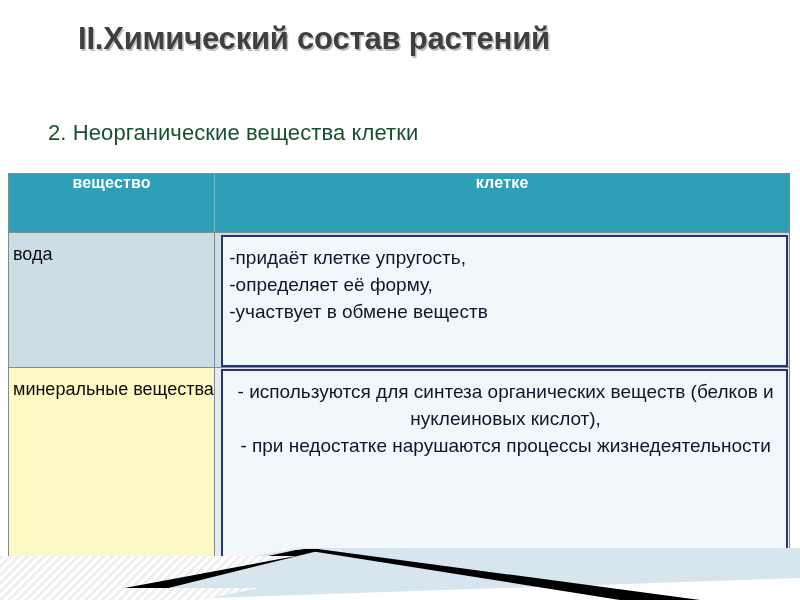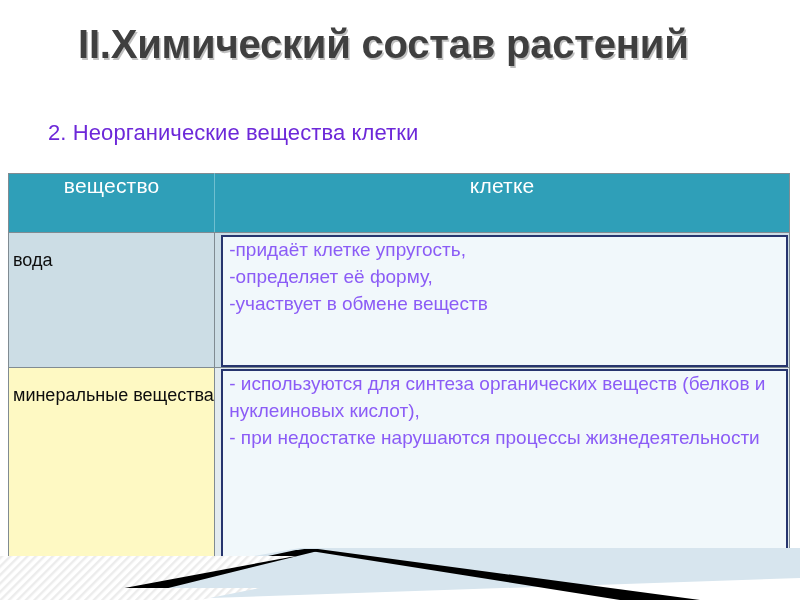--- a/index.html
+++ b/index.html
@@ -16,36 +16,36 @@
   }
 
   
   .title-block {
     position: absolute;
     left: 78px;
     top: 18px;
     width: 640px;
   }
   .slide-title {
-    font-size: 40px;
+    font-size: 31px;
     font-weight: bold;
     color: #3f3f3f;
     line-height: 1.33;
     letter-spacing: -0.2px;
     text-shadow: 1.5px 1.5px 0.5px rgba(140,140,140,0.55);
     white-space: pre-line;
   }
 
   .slide-subtitle {
     position: absolute;
     left: 48px;
     top: 120px;
     font-size: 22px;
     font-weight: normal;
-    color: #6d28d9;
+    color: #14532d;
     letter-spacing: 0.1px;
     white-space: nowrap;
   }
 
   
   .data-table {
     position: absolute;
     left: 8px;
     top: 173px;
     width: 782px;
@@ -58,58 +58,58 @@
     vertical-align: top;
     border: 1px solid #808b92;
   }
 
   .col-substance { width: 206px; }
   .col-function  { width: 574px; }
 
   thead th {
     background: #2f9fb8;
     color: #ffffff;
-    font-size: 21px;
-    font-weight: normal;
+    font-size: 16px;
+    font-weight: bold;
     text-align: center;
     height: 58px;
     vertical-align: middle;
     border: 1px solid #2f9fb8;
     letter-spacing: 0.2px;
   }
   thead th.th-substance { border-right: 1px solid #6fbfd0; }
 
   td.substance-cell {
     font-size: 18px;
     color: #0d0d0d;
-    padding: 16px 0 0 4px;
+    padding: 10px 0 0 4px;
     line-height: 1.28;
     white-space: pre-line;
   }
   tr.row-water td.substance-cell   { background: #ccdde5; }
   tr.row-mineral td.substance-cell { background: #fef9c3; }
 
   tr.row-water td.function-cell    { background: #ccdde5; height: 134px; }
-  tr.row-mineral td.function-cell  { background: #e3ebef; height: 190px; }
+  tr.row-mineral td.function-cell  { background: #e3ebef; height: 190px; text-align: center; }
   td.function-cell { position: relative; }
 
   
   .textbox {
     position: absolute;
     left: 4px;
     right: 1px;
     top: 1px;
     bottom: -1px;
     background: #f1f8fb;
     border: 2px solid #27356e;
     box-sizing: border-box;
-    padding: 0 4px 2px 6px;
+    padding: 8px 4px 2px 6px;
     font-size: 19px;
     line-height: 1.42;
-    color: #8b5cf6;
+    color: #0f172a;
     white-space: pre-line;
     overflow: hidden;
   }
   .row-water .textbox  { top: 2px; bottom: 0px; left: 6px; }
   .row-mineral .textbox { top: 1px; bottom: -2px; left: 6px; }
 
   
   .footer-deco {
     position: absolute;
     left: 0;

